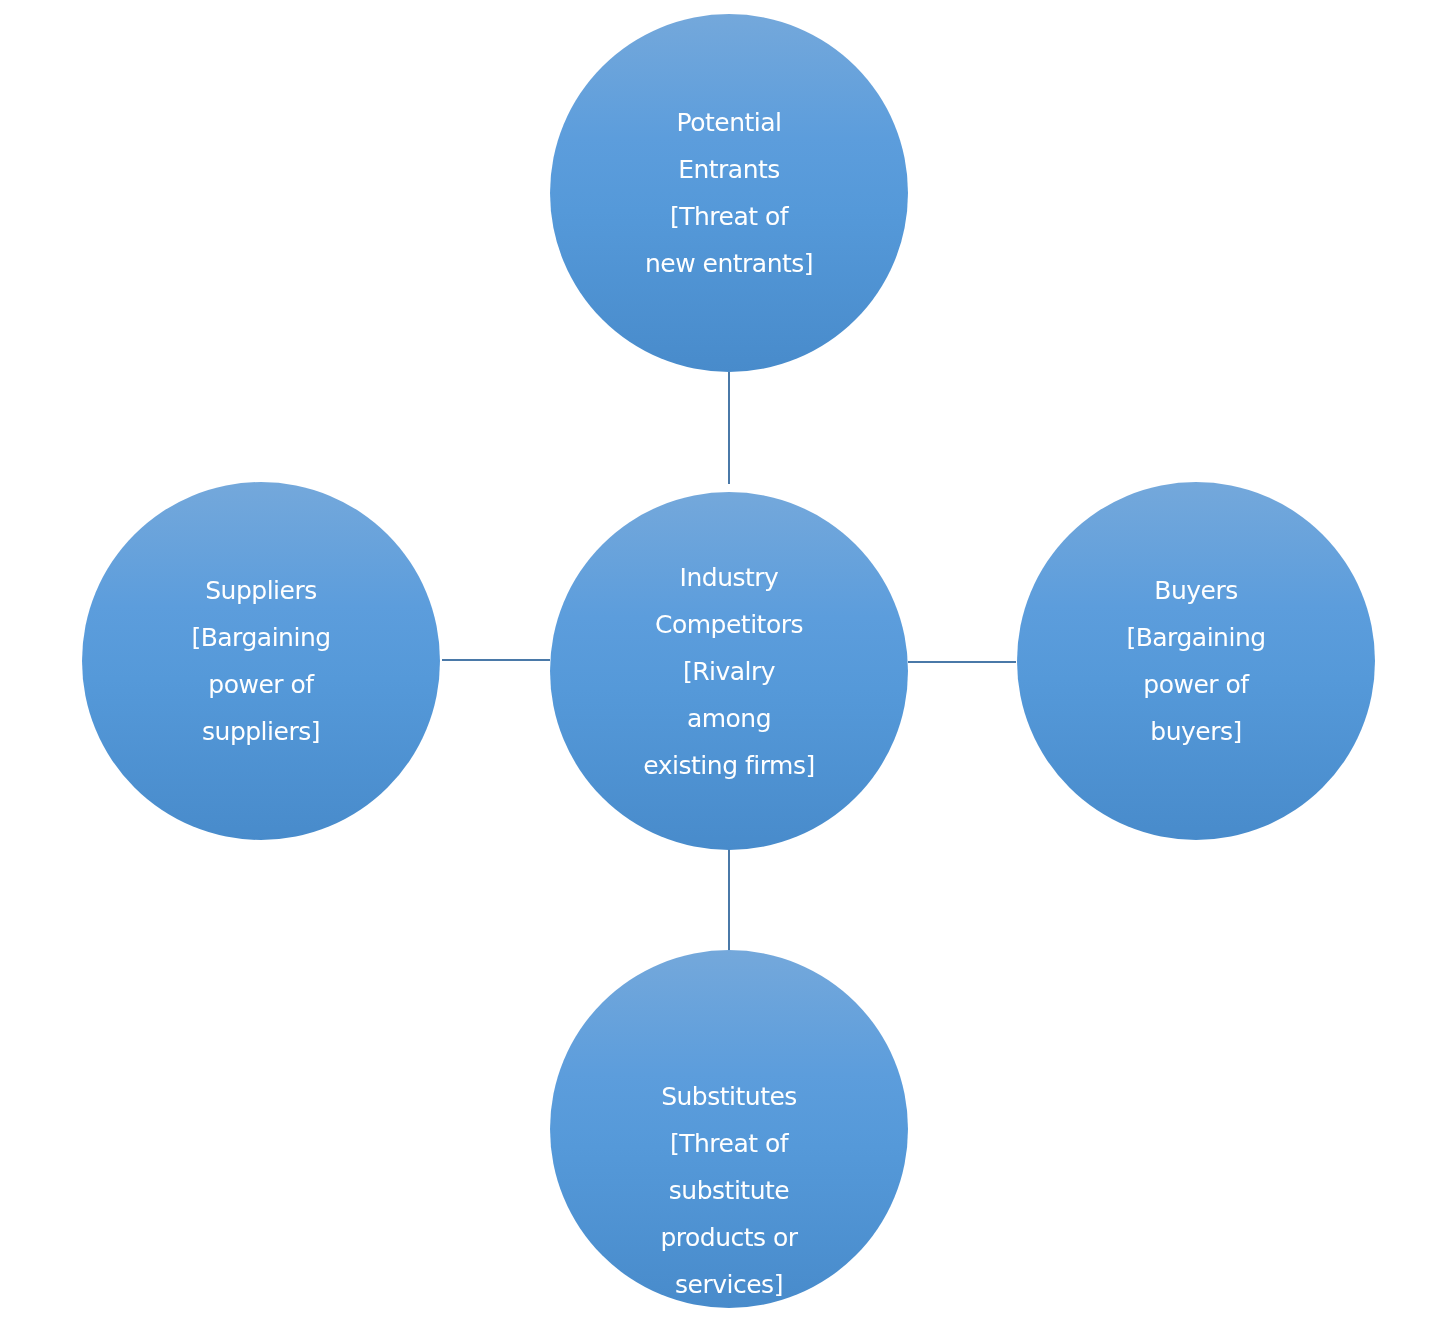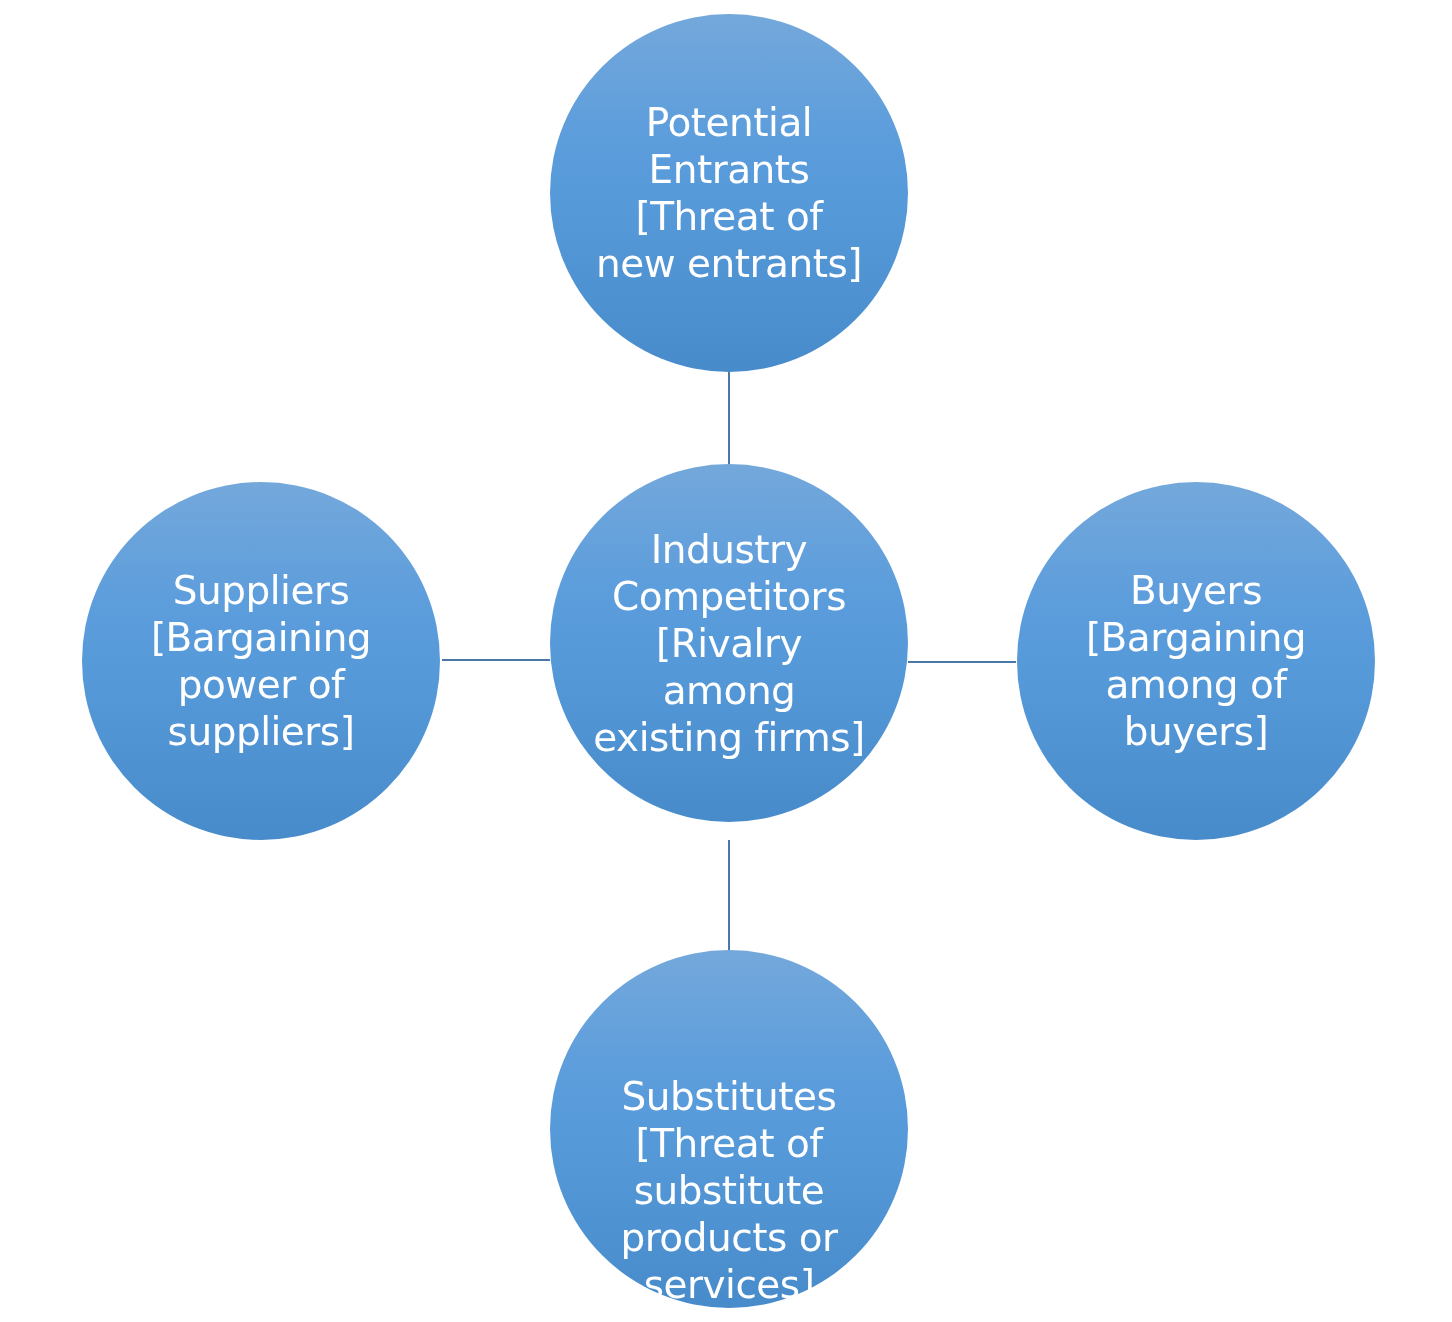--- a/index.html
+++ b/index.html
@@ -8,21 +8,21 @@
   .connector { position: absolute; background: #4a79a8; }
   .v { width: 2px; }
   .h { height: 2px; }
   .node {
     position: absolute; width: 358px; height: 358px; border-radius: 50%;
     background: linear-gradient(to bottom, #74a8db 0%, #5c9ddc 35%, #5599d9 55%, #488bcb 100%);
     display: flex; align-items: center; justify-content: center; text-align: center;
     box-sizing: border-box; padding: 0 40px;
   }
   .node-label {
-    color: #ffffff; font-size: 39px; line-height: 47px; white-space: pre-line;
+    color: #ffffff; font-size: 25px; line-height: 47px; white-space: pre-line;
     font-family: "DejaVu Sans", "Liberation Sans", sans-serif; letter-spacing: -0.5px;
   }
 </style>
 </head>
 <body>
 
 <div class="connector v" style="left:728px; top:372px; height:112px;"></div>
 <div class="connector v" style="left:728px; top:840px; height:110px;"></div>
 <div class="connector h" style="left:442px; top:659px; width:108px;"></div>
 <div class="connector h" style="left:908px; top:661px; width:108px;"></div>
@@ -34,32 +34,32 @@
 new entrants]</span>
 </div>
 
 <div class="node" style="left:82px; top:482px;">
   <span class="node-label">Suppliers
 [Bargaining
 power of
 suppliers]</span>
 </div>
 
-<div class="node" style="left:550px; top:464px;">
+<div class="node" style="left:550px; top:492px;">
   <span class="node-label">Industry
 Competitors
 [Rivalry
 among
 existing firms]</span>
 </div>
 
 <div class="node" style="left:1017px; top:482px;">
   <span class="node-label">Buyers
 [Bargaining
-among of
+power of
 buyers]</span>
 </div>
 
 <div class="node" style="left:550px; top:950px;align-items:flex-end;">
   <span class="node-label">Substitutes
 [Threat of
 substitute
 products or
 services]</span>
 </div>

